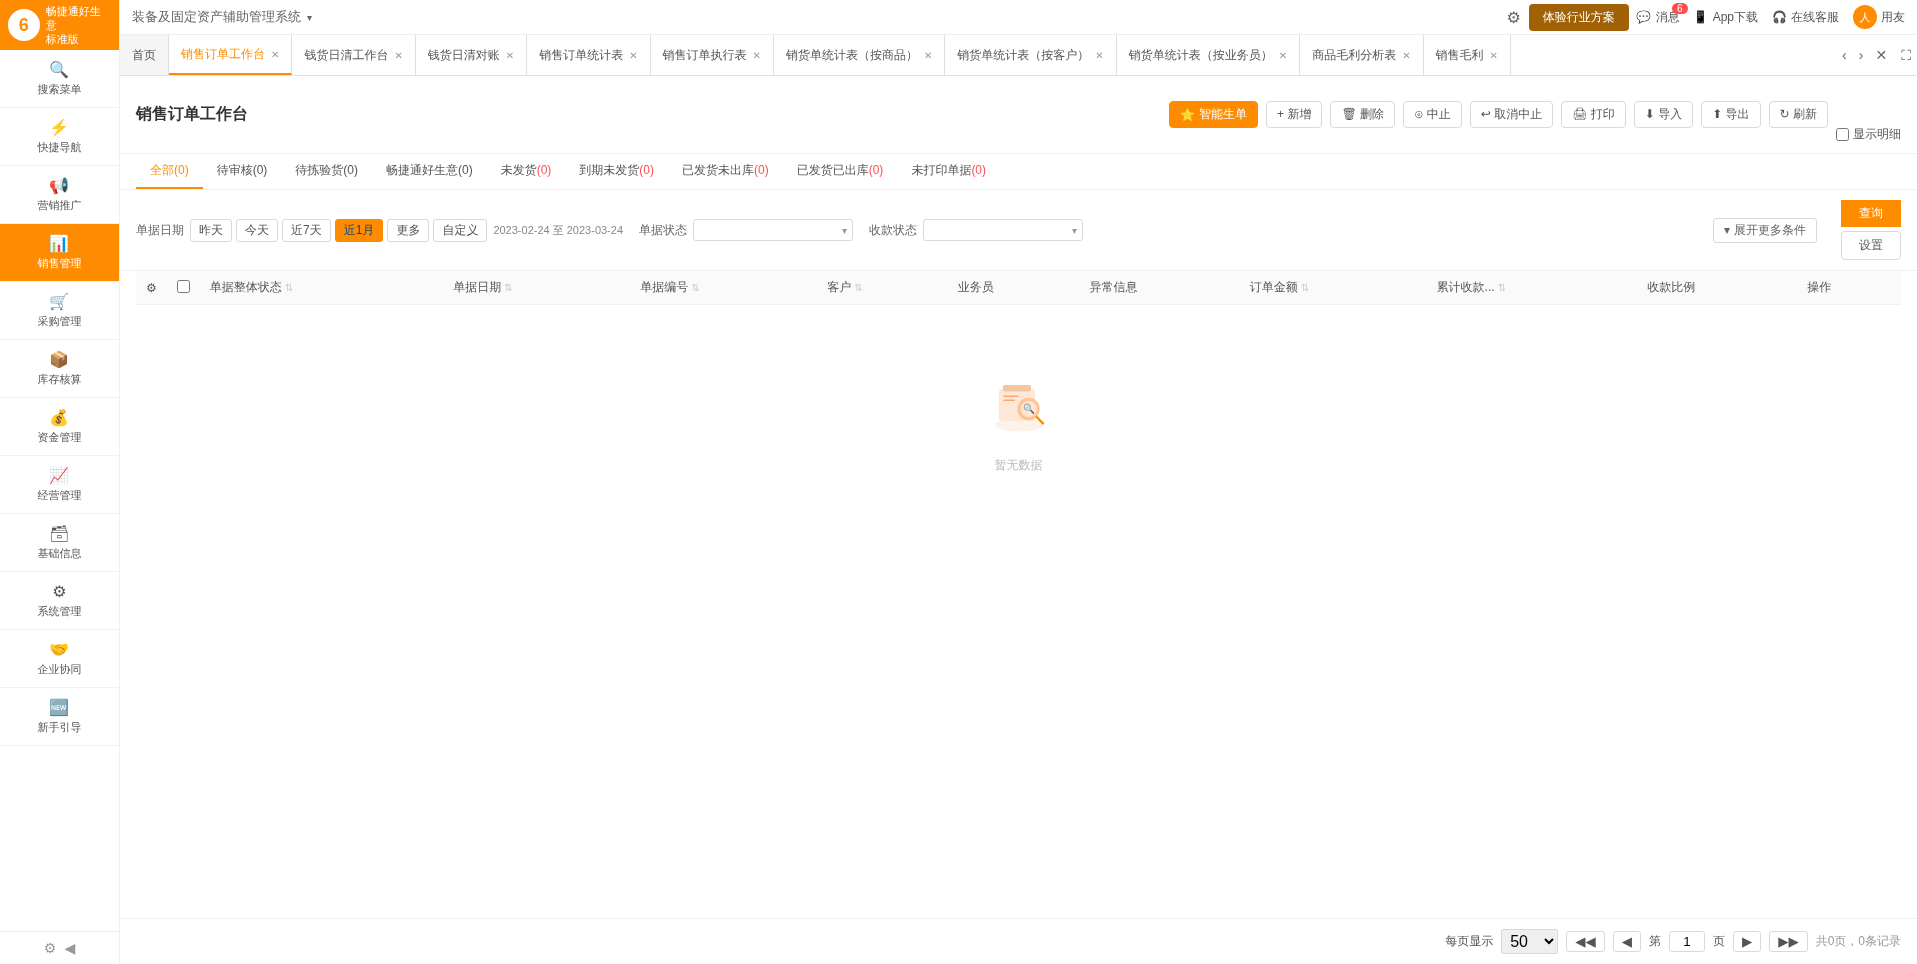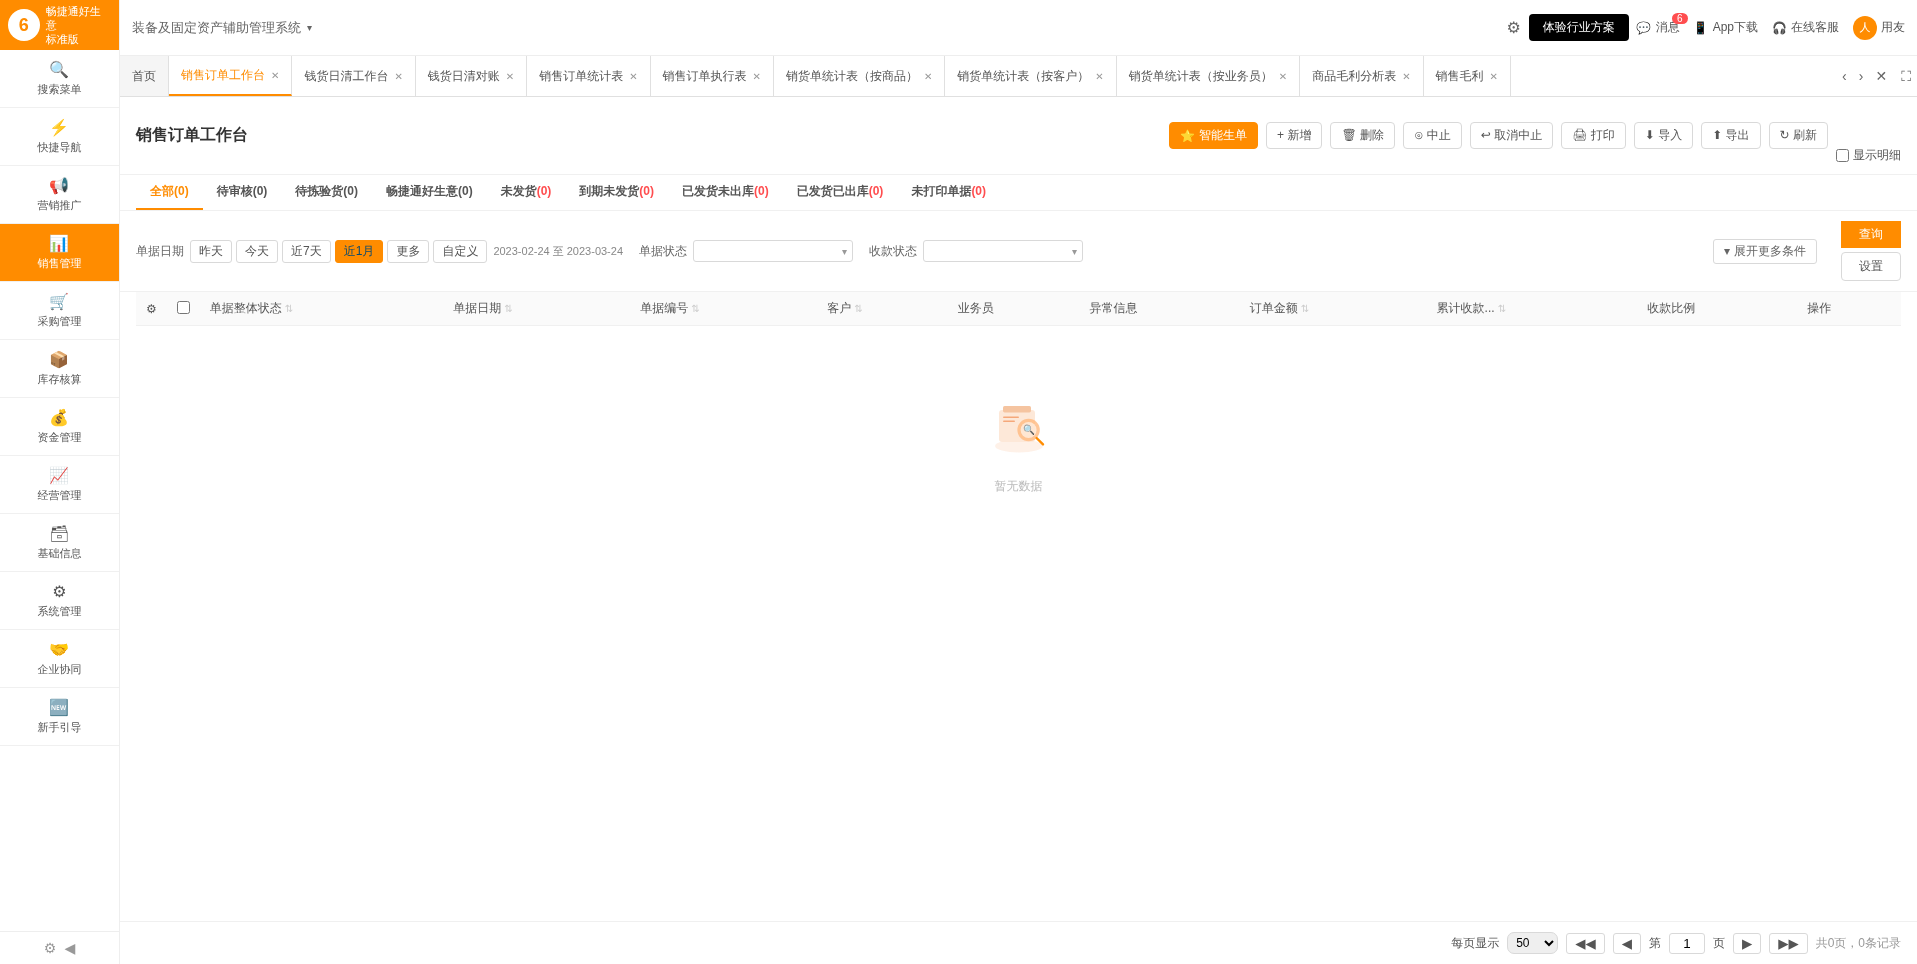--- a/index.html
+++ b/index.html
@@ -58,34 +58,34 @@
       align-items: center;
       justify-content: center;
     }
     .sidebar-bottom-btn { cursor: pointer; color: #999; font-size: 14px; }
 
     
     .main { flex: 1; display: flex; flex-direction: column; min-width: 0; }
 
     
     .topbar {
-      height: 56px;
+      height: 35px;
       background: #fff;
       border-bottom: 1px solid #eee;
       display: flex;
       align-items: center;
       padding: 0 12px;
       gap: 8px;
     }
     .topbar-title { font-size: 13px; color: #333; flex: 1; display: flex; align-items: center; gap: 6px; }
     .topbar-title span { color: #666; }
     .topbar-chevron { color: #999; font-size: 10px; }
     .topbar-gear { color: #666; cursor: pointer; font-size: 16px; }
     .topbar-btn {
-      background: #000000;
+      background: #a16207;
       color: #fff;
       border: none;
       padding: 5px 14px;
       border-radius: 4px;
       cursor: pointer;
       font-size: 12px;
     }
     .topbar-right { display: flex; align-items: center; gap: 14px; margin-left: auto; }
     .topbar-right-item { display: flex; align-items: center; gap: 4px; color: #555; cursor: pointer; font-size: 12px; position: relative; }
     .badge { background: #ff4d4f; color: #fff; border-radius: 8px; font-size: 10px; padding: 0 4px; position: absolute; top: -6px; right: -8px; min-width: 16px; text-align: center; }
@@ -171,21 +171,20 @@
       background: #fff;
       gap: 0;
     }
     .sub-tab {
       padding: 8px 14px;
       cursor: pointer;
       color: #555;
       font-size: 12px;
       border-bottom: 2px solid transparent;
       white-space: nowrap;
-      font-weight: bold;
     }
     .sub-tab.active { color: #ff8c00; border-bottom: 2px solid #ff8c00; }
 
     
     .filter-area {
       padding: 10px 16px;
       background: #fff;
       border-bottom: 1px solid #f0f0f0;
       display: flex;
       flex-direction: column;
@@ -288,21 +287,21 @@
       display: flex;
       align-items: center;
       justify-content: flex-end;
       gap: 8px;
       background: #fff;
       border-top: 1px solid #f0f0f0;
       font-size: 12px;
       color: #555;
       margin-top: 15px;
     }
-    .page-size-select { border: 1px solid #d9d9d9; border-radius: 7px; padding: 2px 4px; font-size: 12px; }
+    .page-size-select { border: 1px solid #d9d9d9; border-radius: 2px; padding: 2px 4px; font-size: 16px; }
     .page-btn { border: 1px solid #d9d9d9; background: #fff; padding: 2px 8px; border-radius: 3px; cursor: pointer; color: #555; }
     .page-input { border: 1px solid #d9d9d9; border-radius: 3px; width: 36px; text-align: center; padding: 2px 4px; }
     .page-info { color: #999; }
 
     
     ::-webkit-scrollbar { width: 6px; height: 6px; }
     ::-webkit-scrollbar-thumb { background: #ccc; border-radius: 3px; }
   </style>
 </head>
 <body>

